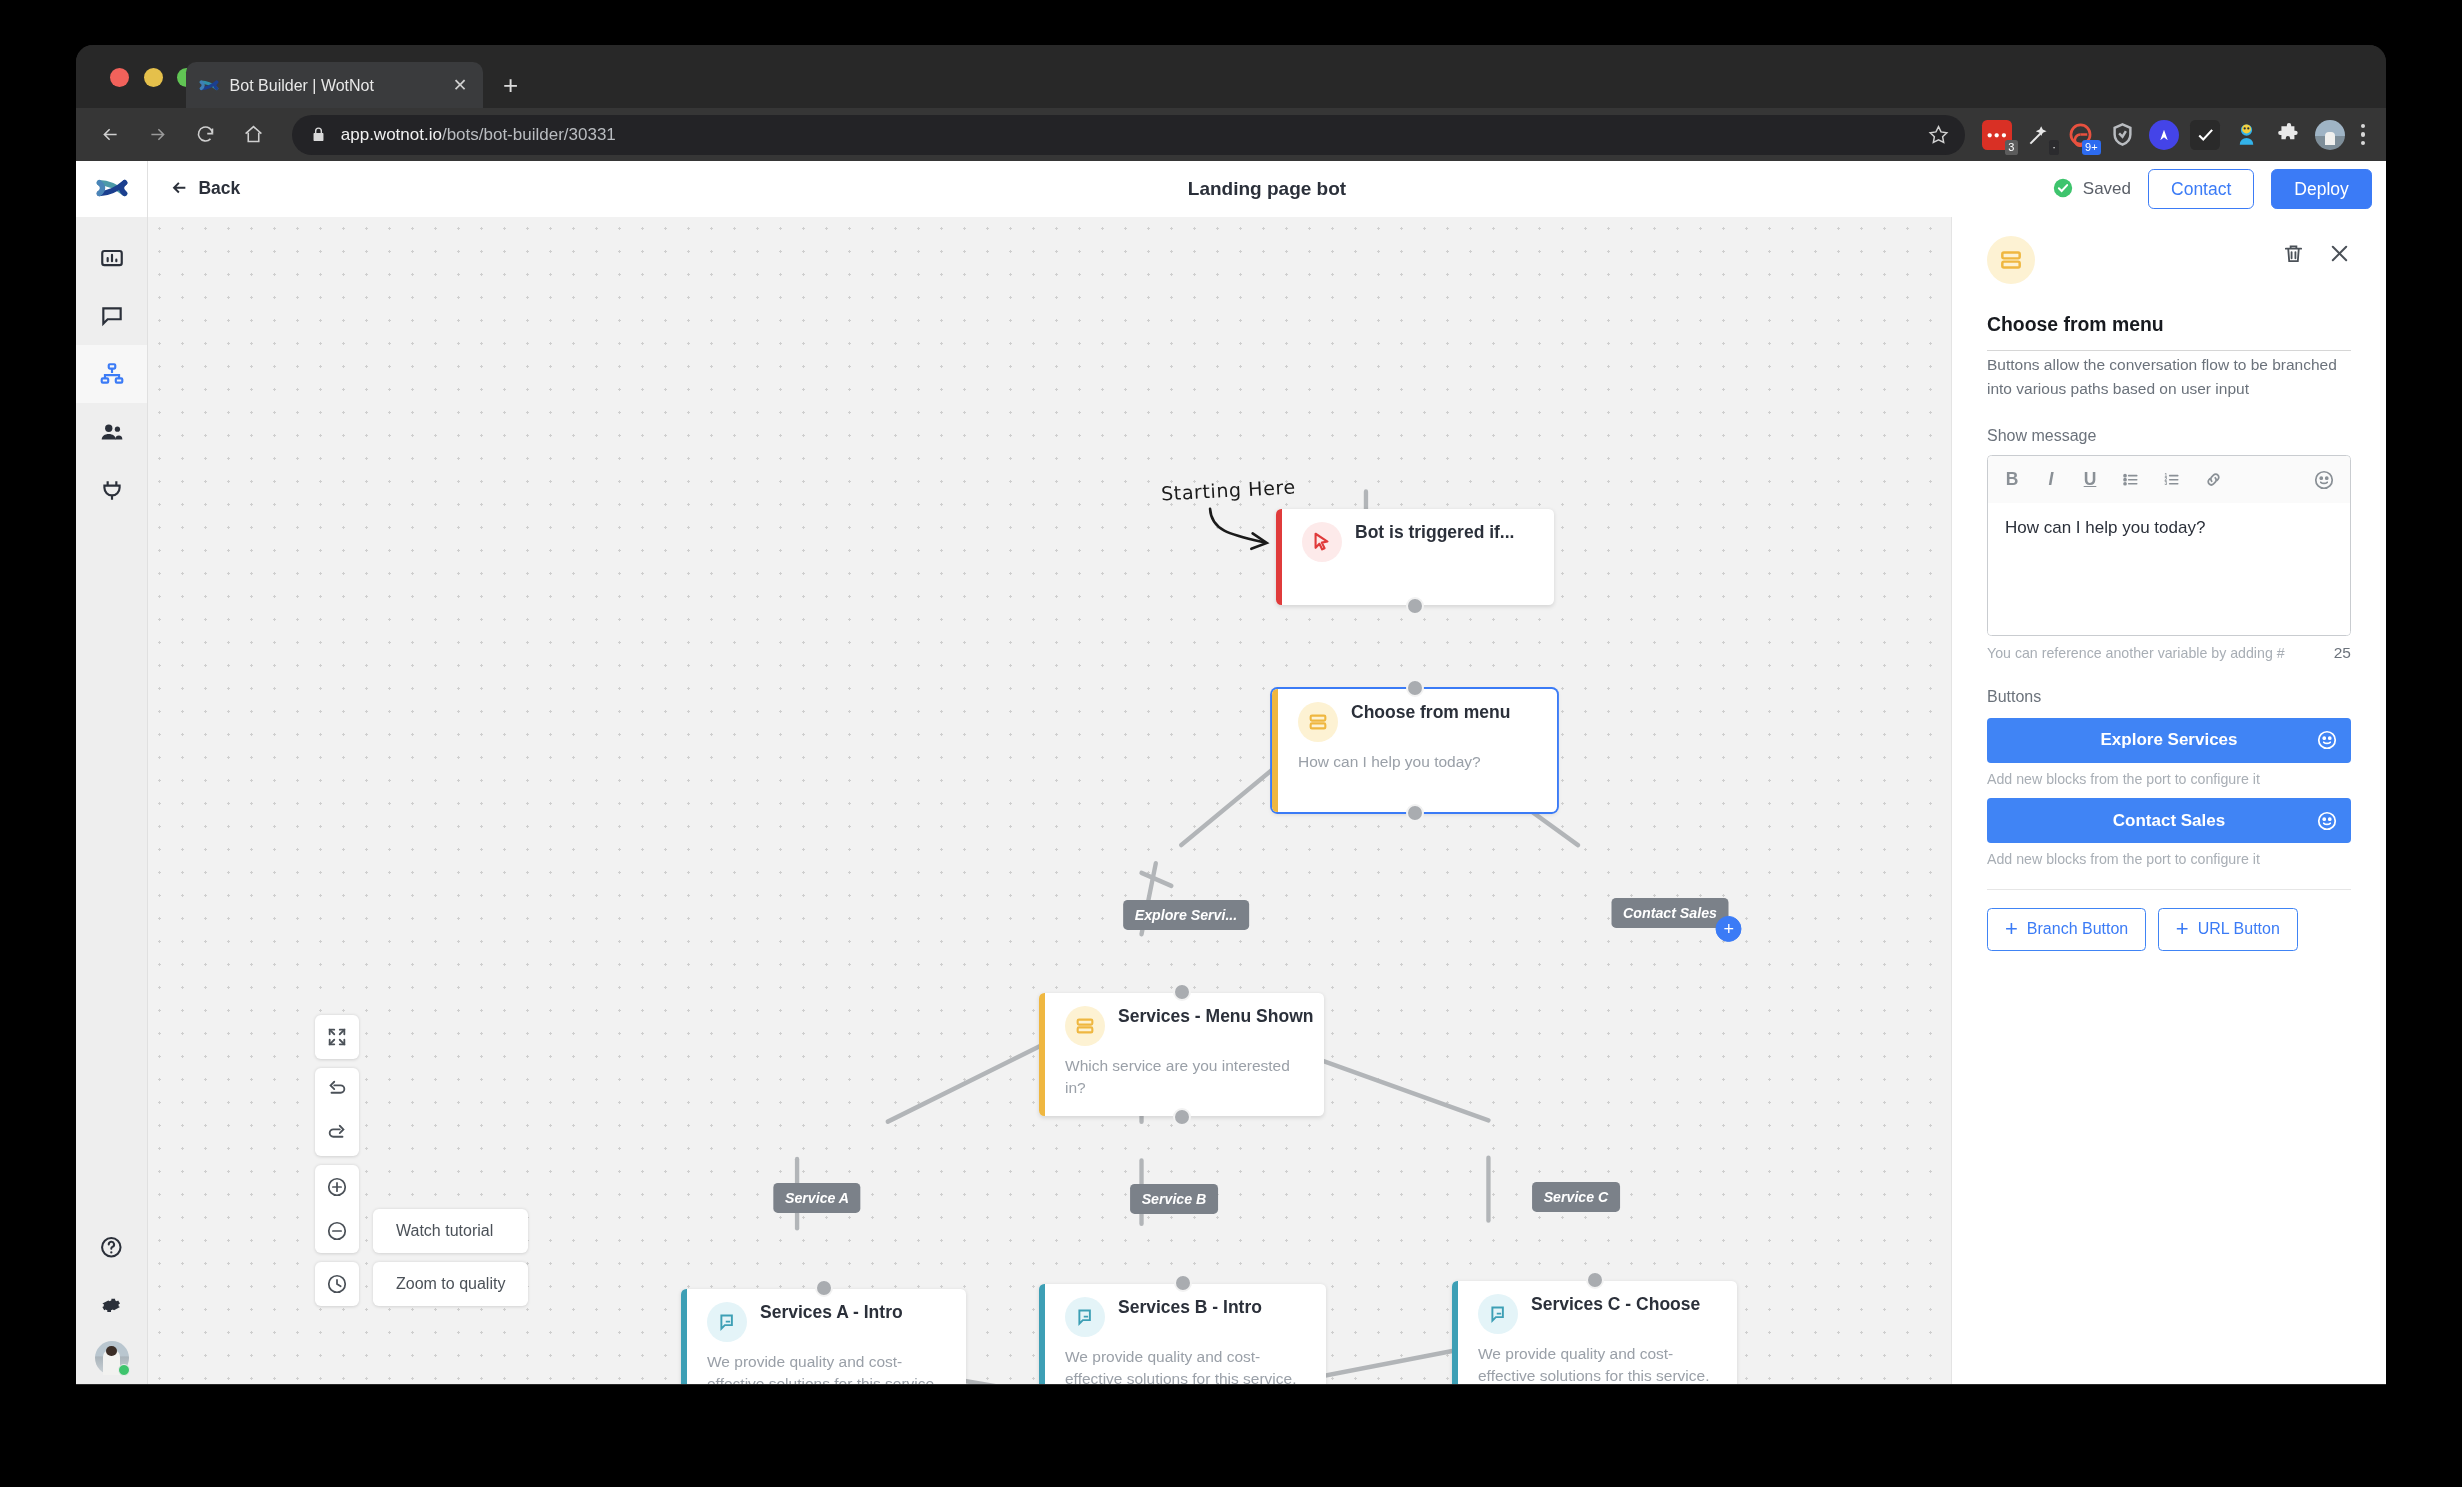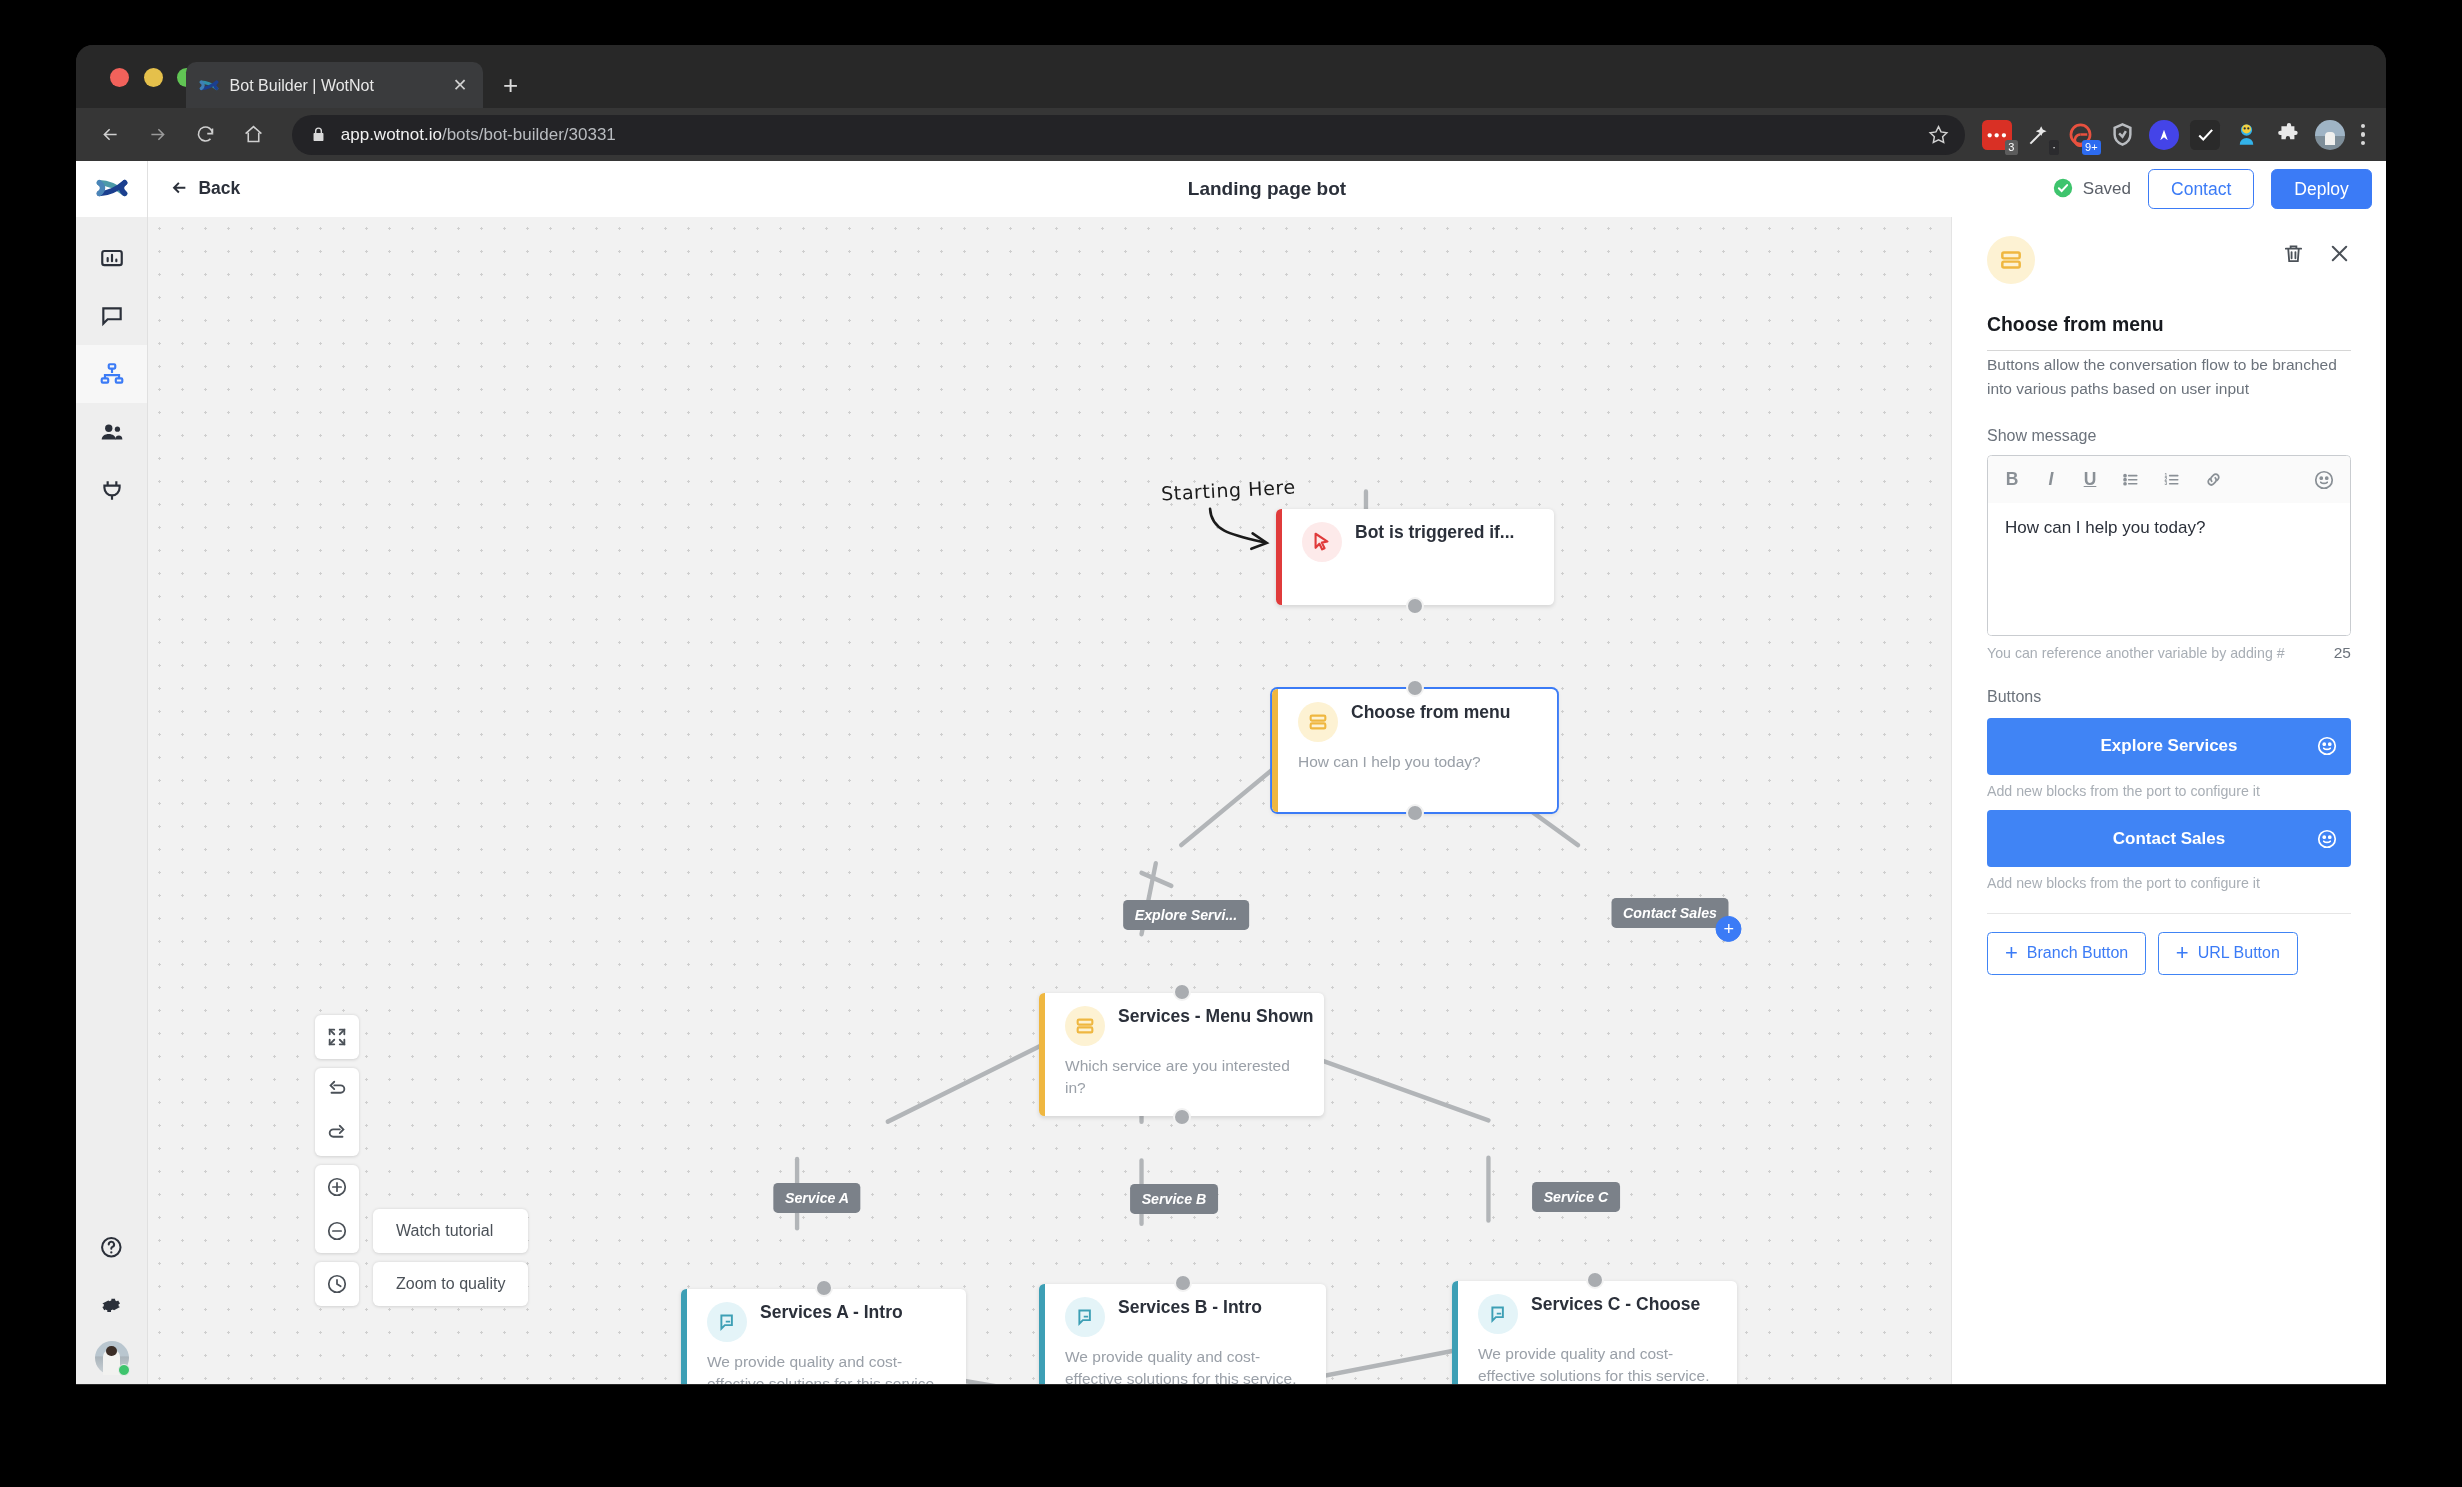--- a/index.html
+++ b/index.html
@@ -399,21 +399,21 @@
   }
   #editor-hints {
     margin-top: 7.8px;
     display: flex; align-items: center; gap: 32px;
   }
   #editor-hint-text { font-size: 14.2px; color: #a8aeb5; }
   #editor-count { margin-left: auto; font-size: 15.5px; color: #6b727b; }
 
   .btn-block {
     margin-top: 11.6px;
-    height: 57px;
+    height: 45px;
     background: #4084f5;
     border-radius: 3.9px;
     display: flex; align-items: center; justify-content: center;
     position: relative;
     color: #ffffff; font-size: 17px; font-weight: 700;
     cursor: pointer;
   }
   .btn-block .emoji-slot {
     position: absolute; right: 13px; top: 50%;
     transform: translateY(-50%);

